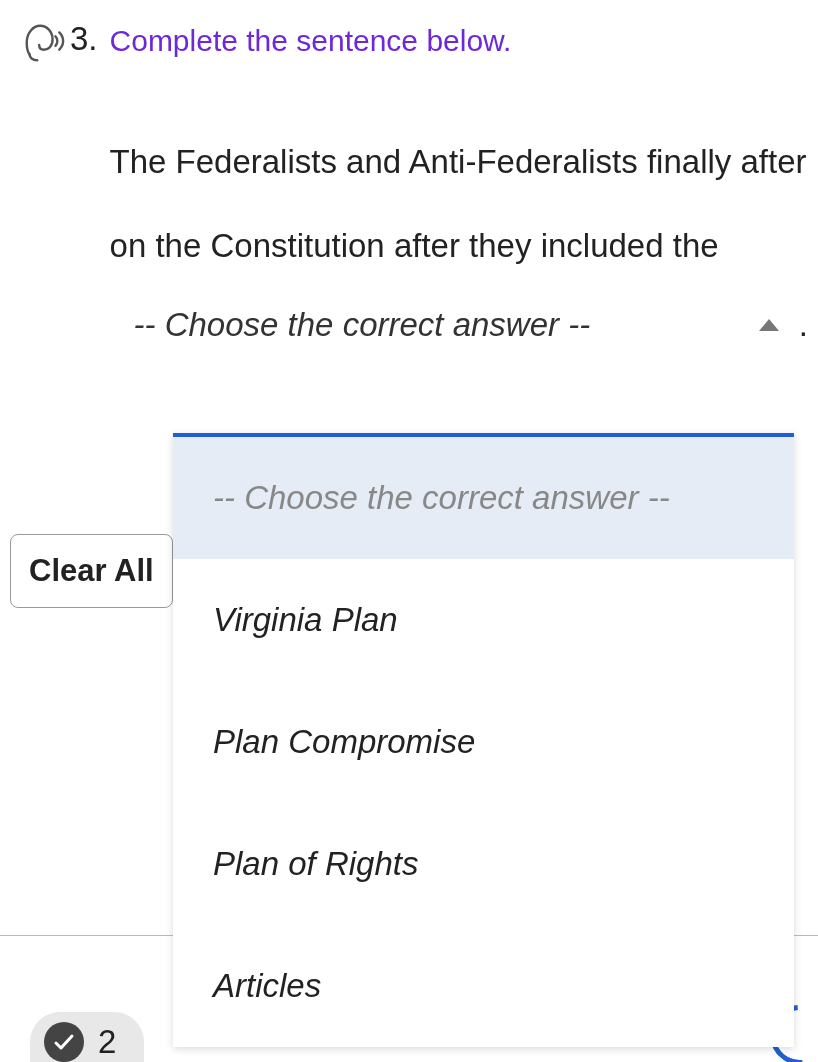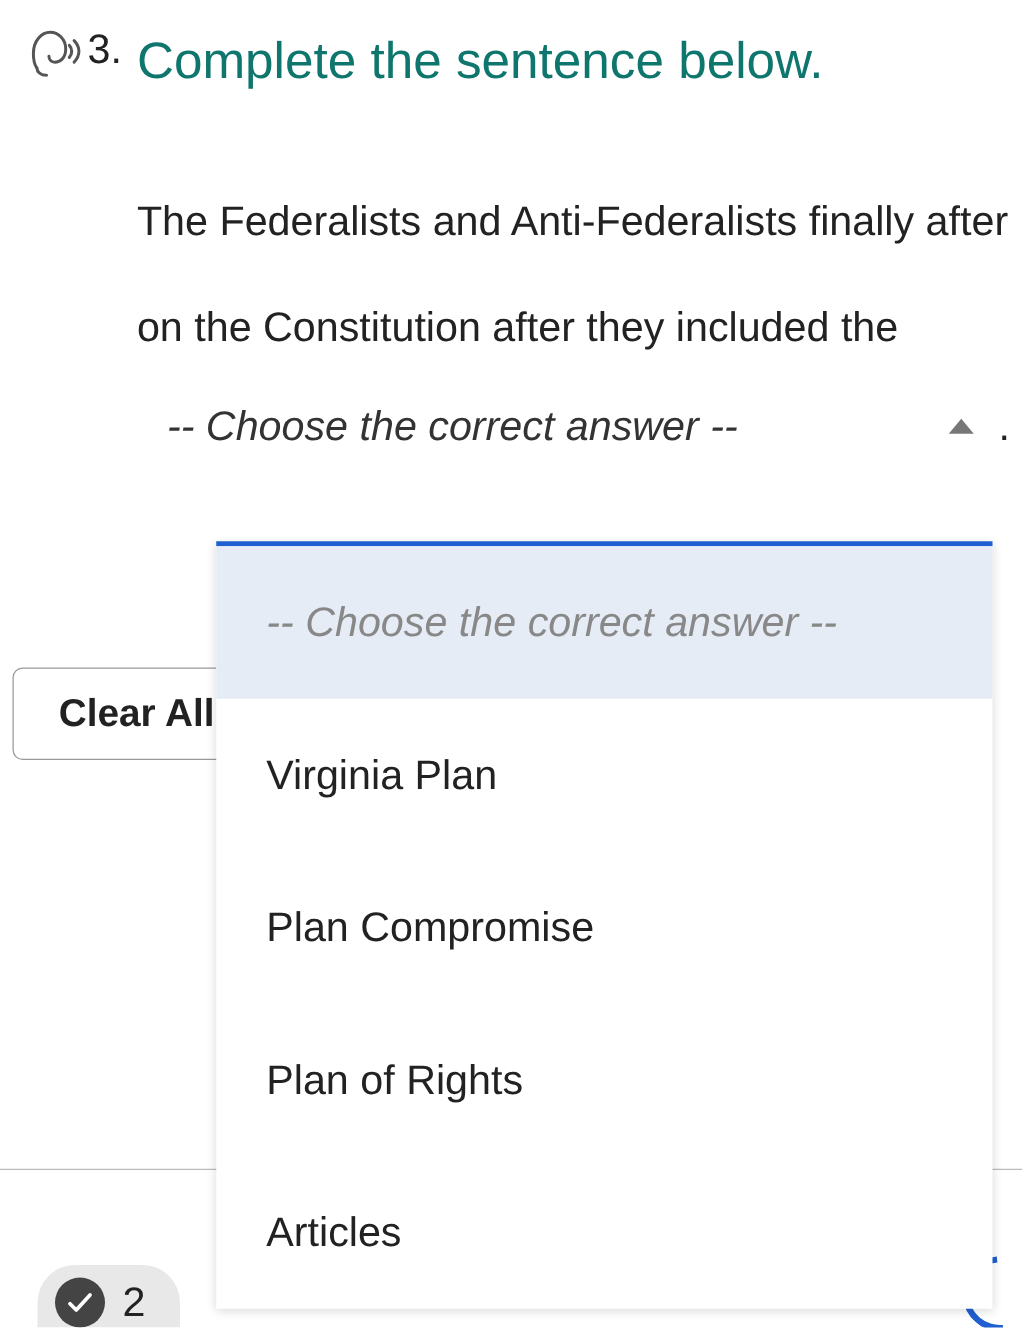--- a/index.html
+++ b/index.html
@@ -31,22 +31,22 @@
       font-size: 33px;
       color: #222;
       margin-right: 12px;
       flex-shrink: 0;
     }
     .question-body {
       flex: 1;
       padding-right: 10px;
     }
     .prompt {
-      font-size: 41px;
-      color: #0f766e;
+      font-size: 30px;
+      color: #6d28d9;
       line-height: 1.4;
       margin-bottom: 58px;
     }
     .sentence {
       font-size: 33px;
       color: #222;
       line-height: 2.55;
     }
     .dropdown-line {
       display: flex;
@@ -82,38 +82,39 @@
       background: #ffffff;
       border-top: 4px solid #1f5fcf;
       box-shadow: 0 2px 8px rgba(0,0,0,0.15);
       z-index: 10;
     }
     .dropdown-option {
       font-size: 33px;
       padding: 42px 40px;
       color: #222;
       cursor: pointer;
+      font-style: italic;
     }
     .dropdown-option.placeholder {
       background: #e6ecf5;
       color: #888;
       font-style: italic;
       padding: 42px 40px;
     }
     .clear-button {
       position: absolute;
       top: 534px;
       left: 10px;
       font-size: 31px;
       font-weight: bold;
       color: #222;
       background: #fff;
       border: 1px solid #999;
       border-radius: 8px;
-      padding: 18px 36px;
+      padding: 18px 18px;
       cursor: pointer;
       z-index: 5;
     }
     .divider {
       position: absolute;
       top: 935px;
       left: 0;
       right: 0;
       height: 1px;
       background: #bbb;

